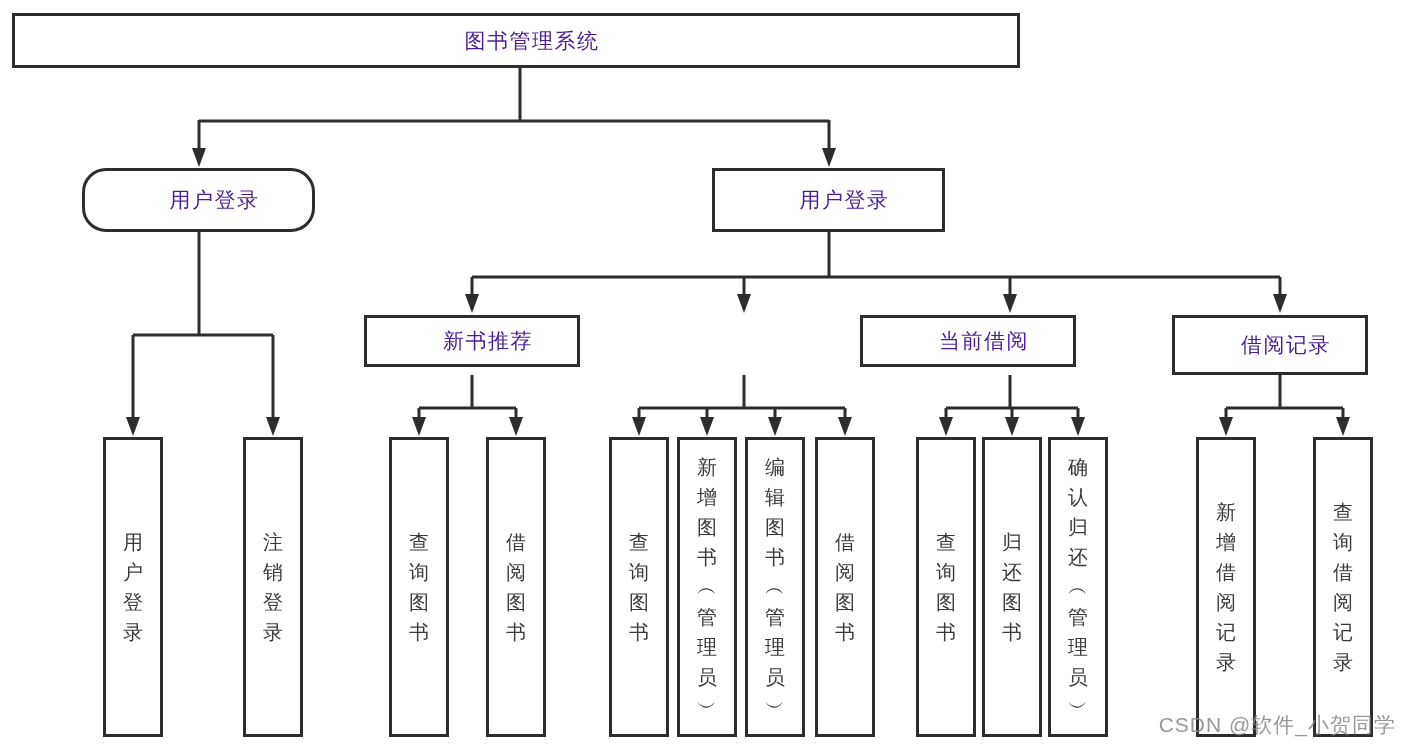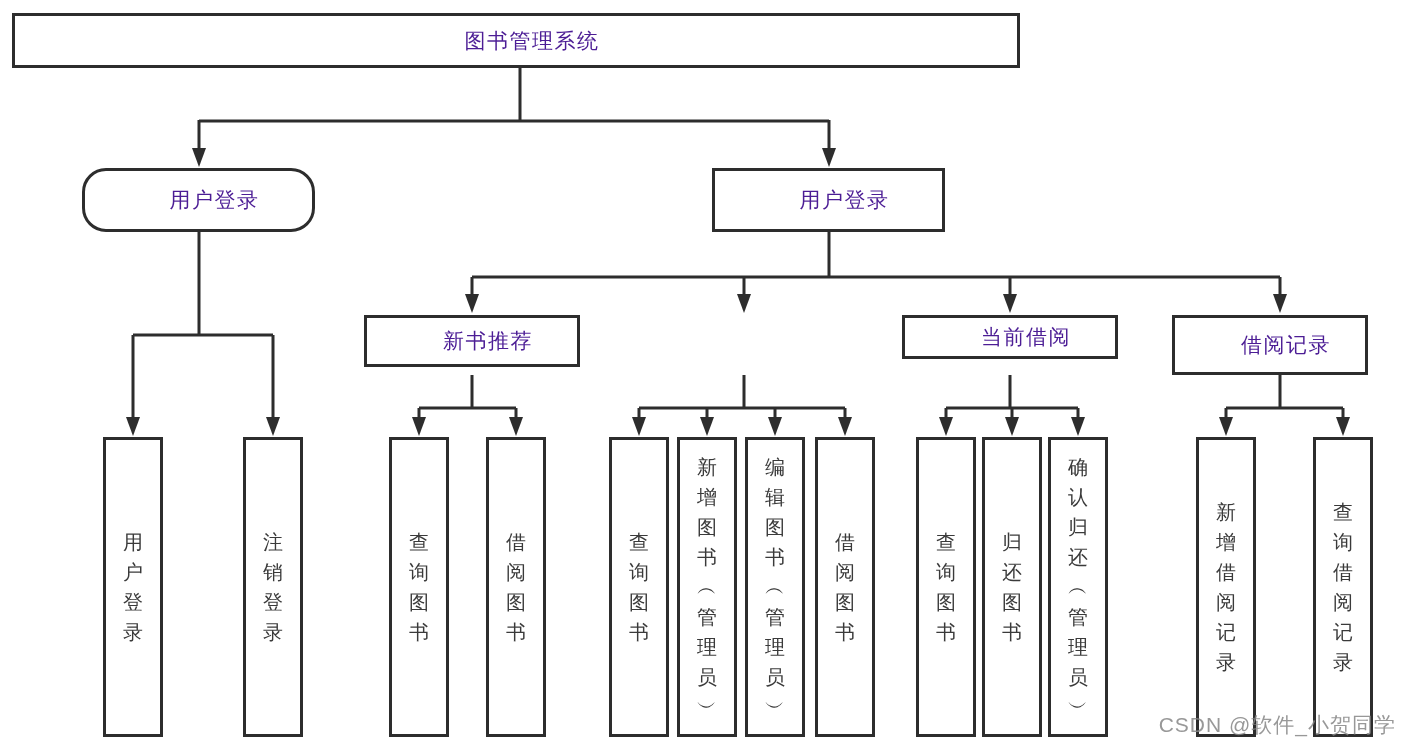--- a/index.html
+++ b/index.html
@@ -85,21 +85,21 @@
       <polygon points="1336,417 1350,417 1343,436"></polygon>
     </g>
   </svg>
 
   <div class="box hbox root" style="left:12px;top:13px;width:1008px;height:55px;">图书管理系统</div>
 
   <div class="box hbox" style="left:82px;top:168px;width:233px;height:64px;border-radius:24px;">用户登录</div>
   <div class="box hbox" style="left:712px;top:168px;width:233px;height:64px;">用户登录</div>
 
   <div class="box hbox" style="left:364px;top:315px;width:216px;height:52px;">新书推荐</div>
-  <div class="box hbox" style="left:902px;top:315px;width:216px;height:44px;">当前借阅</div>
+  <div class="box hbox" style="left:860px;top:315px;width:216px;height:52px;">当前借阅</div>
   <div class="box hbox" style="left:1172px;top:315px;width:196px;height:60px;">借阅记录</div>
 
   <div class="box vbox" style="left:103px;">用
 户
 登
 录</div>
   <div class="box vbox" style="left:243px;">注
 销
 登
 录</div>

